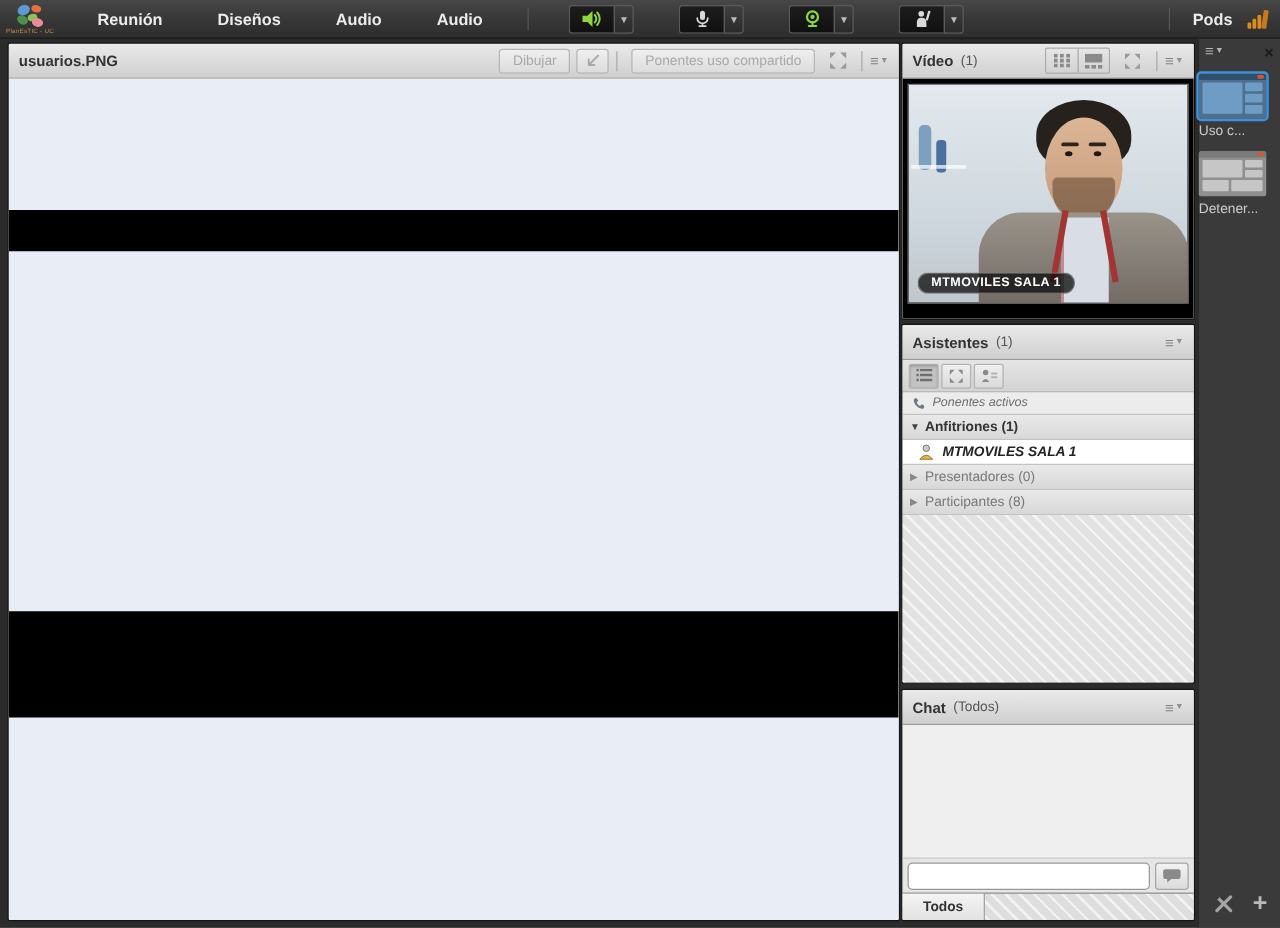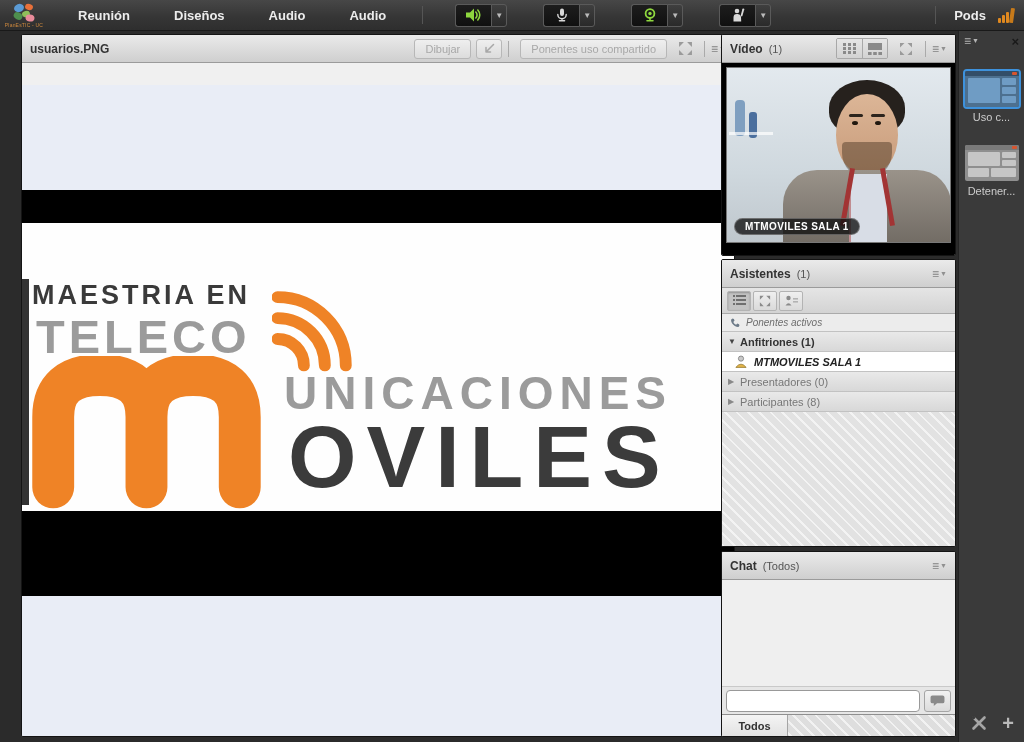--- a/index.html
+++ b/index.html
@@ -40,21 +40,21 @@
   .menu-ic .car { font-size:7px; margin-left:1px; color:#909090; }
   .hsep { width:1px; height:16px; background:#aaa; margin:0 6px; }
   .hdr-spacer { flex:1; }
   .hdr-btn { height:20px; border:1px solid #b7b7b7; border-radius:3px;
     background:linear-gradient(#efefef,#dcdcdc); color:#a8a8a8; font-size:11px;
     display:flex; align-items:center; justify-content:center; padding:0 10px; margin-left:5px; }
   .hdr-icbtn { width:26px; padding:0; }
   .flat-ic { border:none; background:none; padding:0 2px; }
 
   
-  .share-pod { left:21px; top:3px; width:714px; height:703px;gap:22px; }
+  .share-pod { left:6px; top:3px; width:714px; height:703px; }
   .share-body { position:relative; flex:1; background:#e9edf6; overflow:hidden; }
   .bar-black { position:absolute; left:0; width:100%; background:#000; }
   .logo-white { position:absolute; left:0; top:138px; width:100%; height:288px; background:#fefefe; overflow:hidden; }
   .edgebar { position:absolute; left:0; top:56px; width:7px; height:226px; background:#333; }
   .l-maestria { position:absolute; left:10px; top:57px; font-size:27px; font-weight:bold;
     letter-spacing:3px; color:#3a3a3a; }
   .l-teleco { position:absolute; left:14px; top:86px; font-size:47px; font-weight:bold;
     letter-spacing:4px; color:#9b9b9b; }
   .l-m { position:absolute; left:6px; top:133px; width:256px; height:158px; }
   .l-wifi { position:absolute; left:250px; top:62px; width:82px; height:88px; }
@@ -132,21 +132,21 @@
   .tab-todos { width:66px; background:linear-gradient(#f4f4f4,#e2e2e2); border-right:1px solid #a5a5a5;
     font-size:11px; font-weight:bold; color:#333; display:flex; align-items:center; justify-content:center; }
 
   
   .laybar { position:absolute; left:958px; top:0; width:66px; height:711px; background:#3a3a3a;
     border-left:1px solid #232323; }
   .lay-top { height:18px; display:flex; align-items:center; justify-content:space-between; padding:2px 5px 0 5px; }
   .lay-top .menu-ic { color:#b5b5b5; }
   .lay-top .menu-ic .car { color:#b5b5b5; }
   .lay-close { color:#191919; font-size:13px; font-weight:bold; line-height:13px; }
-  .lay-item { margin-top:22px; display:flex; flex-direction:column; align-items:center; }
+  .lay-item { margin-top:10px; display:flex; flex-direction:column; align-items:flex-start; }
   .thumb { position:relative; width:54px; height:36px; border-radius:2px; background:#8f8f8f; overflow:hidden; }
   .thumb .strip { position:absolute; left:0; top:0; width:100%; height:5px; background:#7a7a7a; }
   .thumb .dot { position:absolute; right:2px; top:1px; width:5px; height:3px; background:#d8552f; border-radius:1px; }
   .thumb .bx { position:absolute; background:#c6c6c6; border-radius:1px; }
   .thumb.sel { background:#4d708f; outline:2px solid #3e92dc; outline-offset:0; }
   .thumb.sel .strip { background:#334e68; }
   .thumb.sel .bx { background:#6f9cc4; }
   .lay-label { margin-top:4px; font-size:11px; color:#cccccc; }
   .lay-bottom { position:absolute; bottom:10px; left:0; width:66px; display:flex;
     align-items:center; justify-content:center; gap:14px; }
@@ -254,35 +254,20 @@
             <polygon points="1,13 5.5,13 1,8.5" fill="#9a9a9a"></polygon>
             <polygon points="13,13 8.5,13 13,8.5" fill="#9a9a9a"></polygon>
           </svg>
         </div>
         <div class="hsep"></div>
         <div class="menu-ic">≡<span class="car">▼</span></div>
       </div>
 
       <div class="share-body">
         <div class="bar-black" style="top:105px; height:33px;"></div>
-        <div class="logo-white">
-          <div class="edgebar"></div>
-          <div class="l-maestria">MAESTRIA EN</div>
-          <div class="l-teleco">TELECO</div>
-          <svg class="l-m" viewBox="0 0 264 166">
-            <path d="M24 138 V64 Q24 20 73 20 Q122 20 122 64 V138 M122 64 Q122 20 171 20 Q220 20 220 64 V138" fill="none" stroke="#ef8326" stroke-width="44" stroke-linecap="round" stroke-linejoin="round"></path>
-          </svg>
-          <svg class="l-wifi" viewBox="0 0 90 90">
-            <path d="M6 56 A29 29 0 0 1 35 85" fill="none" stroke="#ef8326" stroke-width="13" stroke-linecap="round"></path>
-            <path d="M6 33 A52 52 0 0 1 58 85" fill="none" stroke="#ef8326" stroke-width="13" stroke-linecap="round"></path>
-            <path d="M6 10 A75 75 0 0 1 81 85" fill="none" stroke="#ef8326" stroke-width="13" stroke-linecap="round"></path>
-          </svg>
-          <div class="l-unicaciones">UNICACIONES</div>
-          <div class="l-oviles">OVILES</div>
-        </div>
         <div class="bar-black" style="top:426px; height:85px;"></div>
       </div>
     </section>
 
     <section class="pod video-pod">
       <div class="pod-h">
         <span class="pod-title">Vídeo</span>
         <span class="pod-count">(1)</span>
         <span class="hdr-spacer"></span>
         <div class="vgrp">

